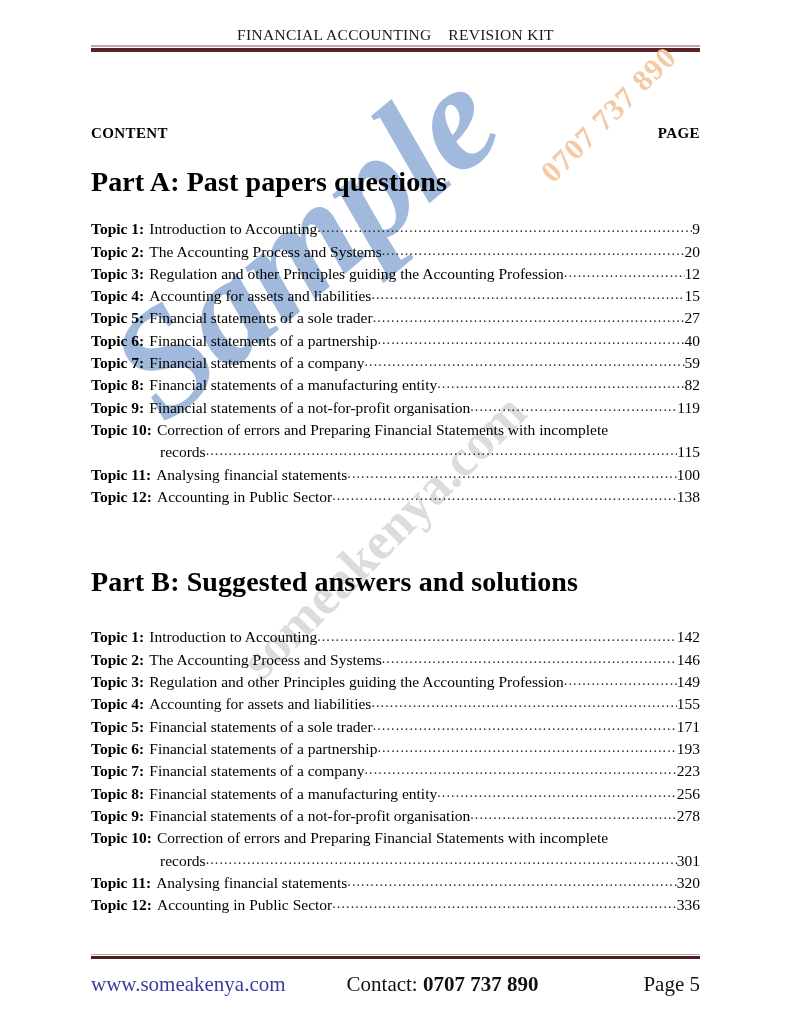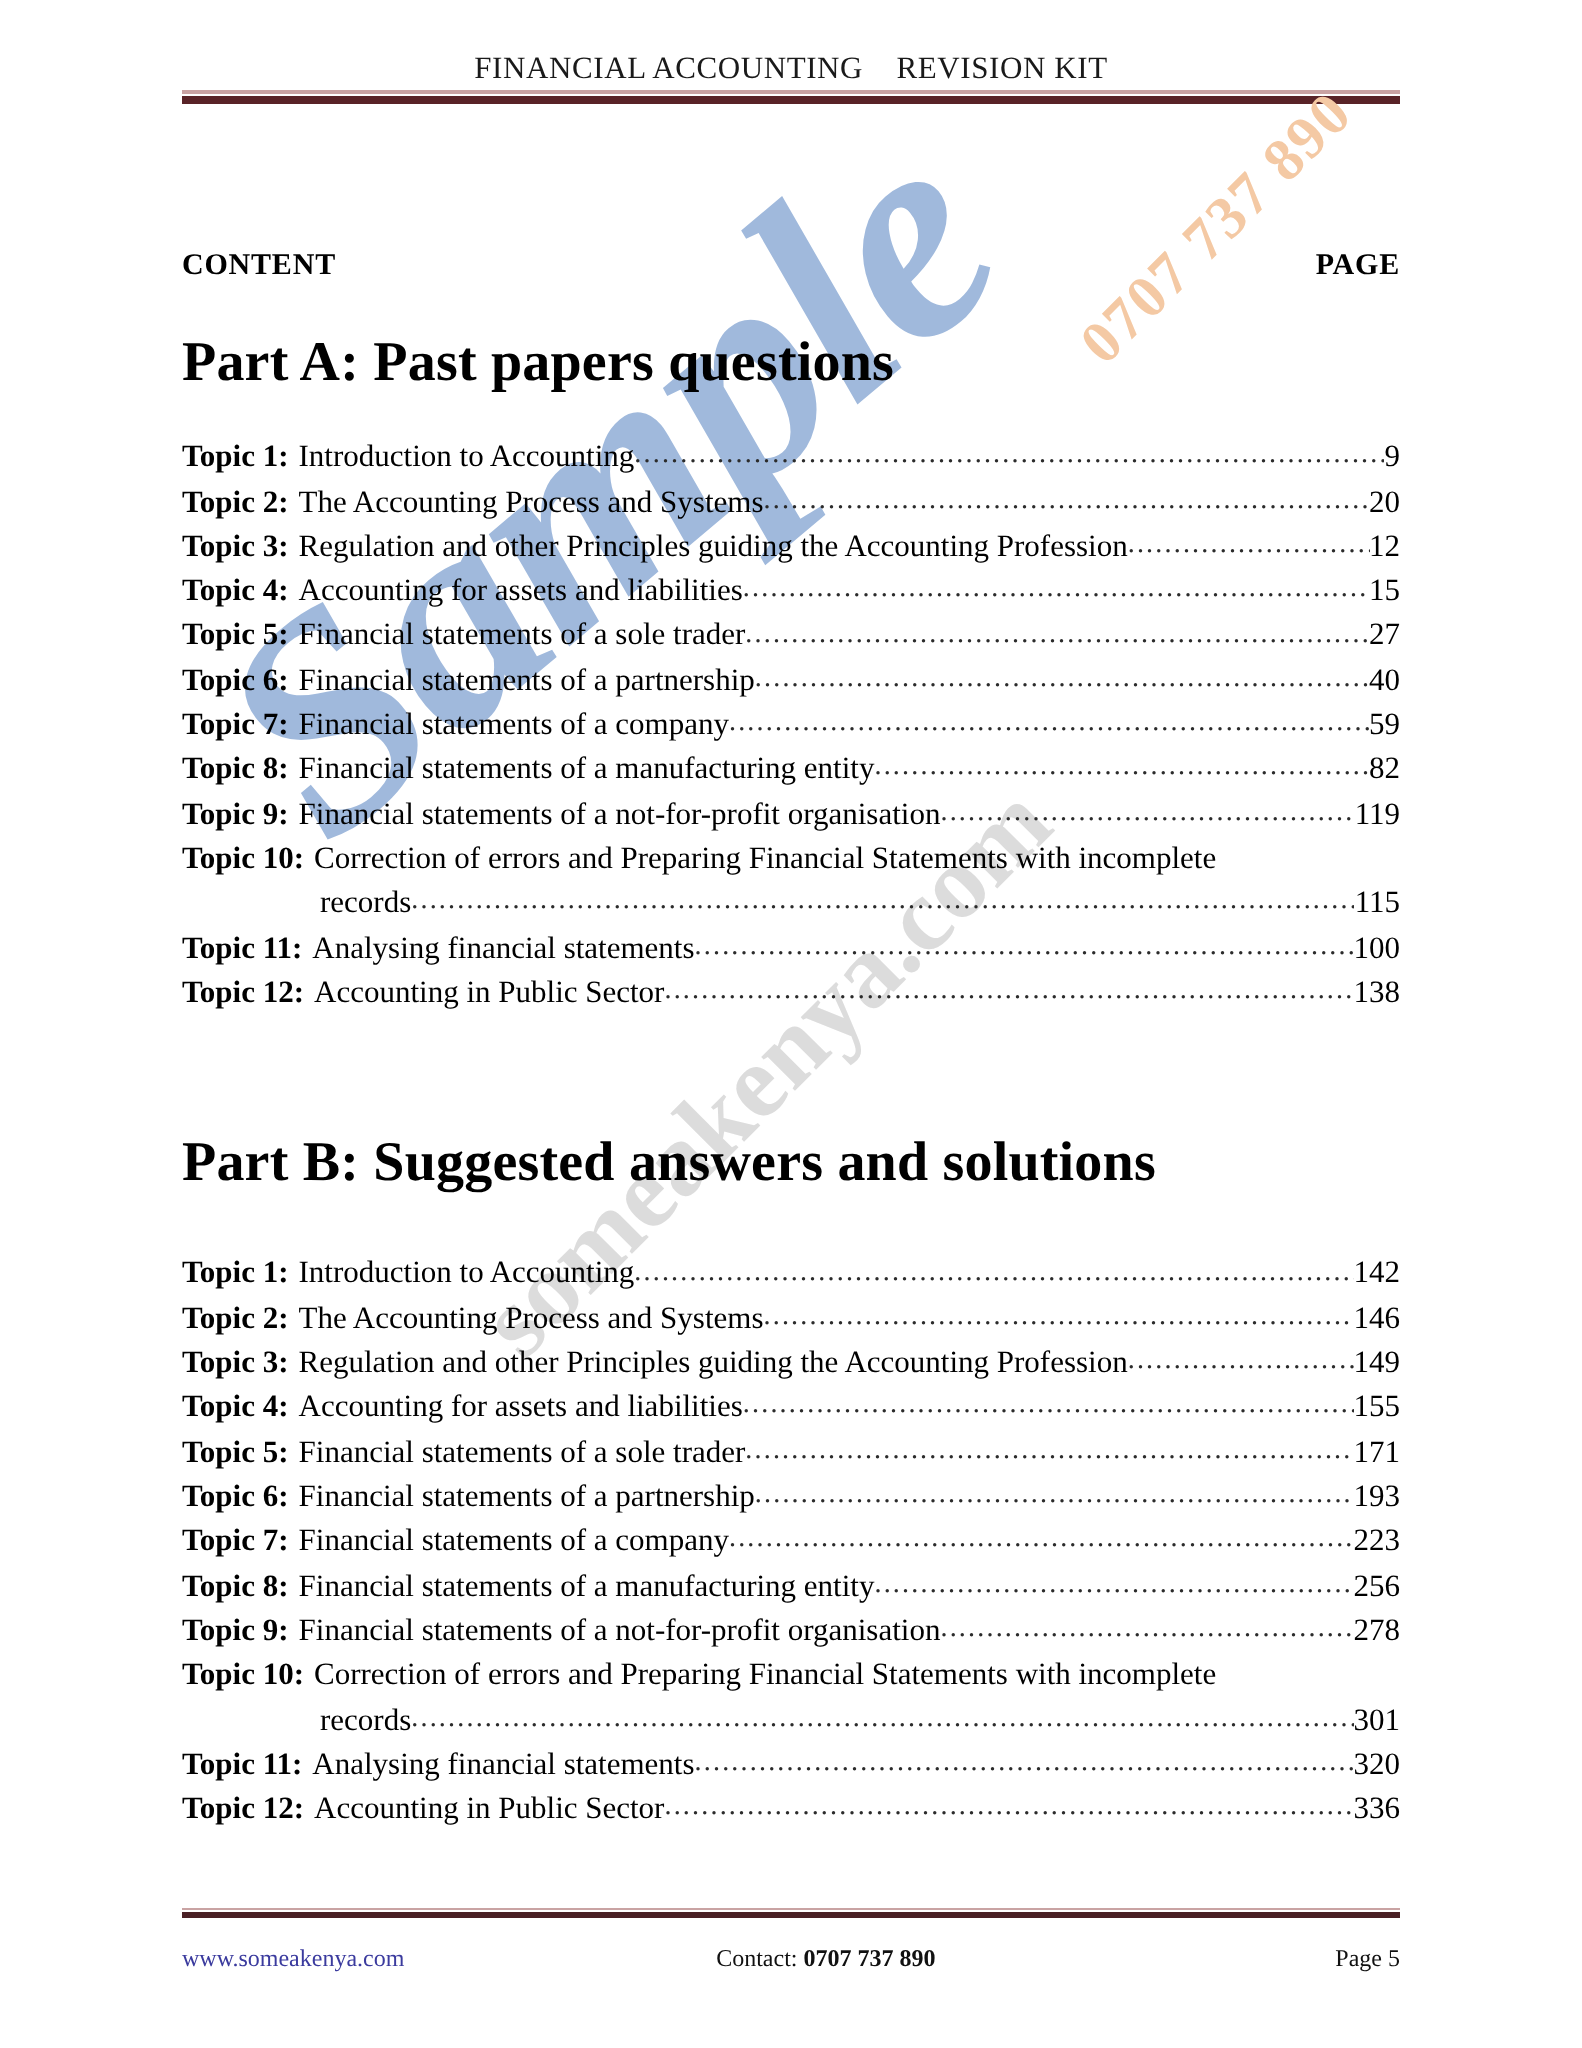--- a/index.html
+++ b/index.html
@@ -152,21 +152,21 @@
     height: 3px;
     background: #4a2025;
   }
   #footer {
     position: absolute;
     left: 91px;
     top: 972px;
     width: 609px;
     display: flex;
     align-items: baseline;
-    font-size: 12px;
+    font-size: 21px;
   }
   #footer .f-site {
     color: #3b3b9e;
     flex: 0 0 auto;
   }
   #footer .f-contact {
     flex: 1 1 auto;
     text-align: center;
     padding-right: 44px;
     color: #111;

